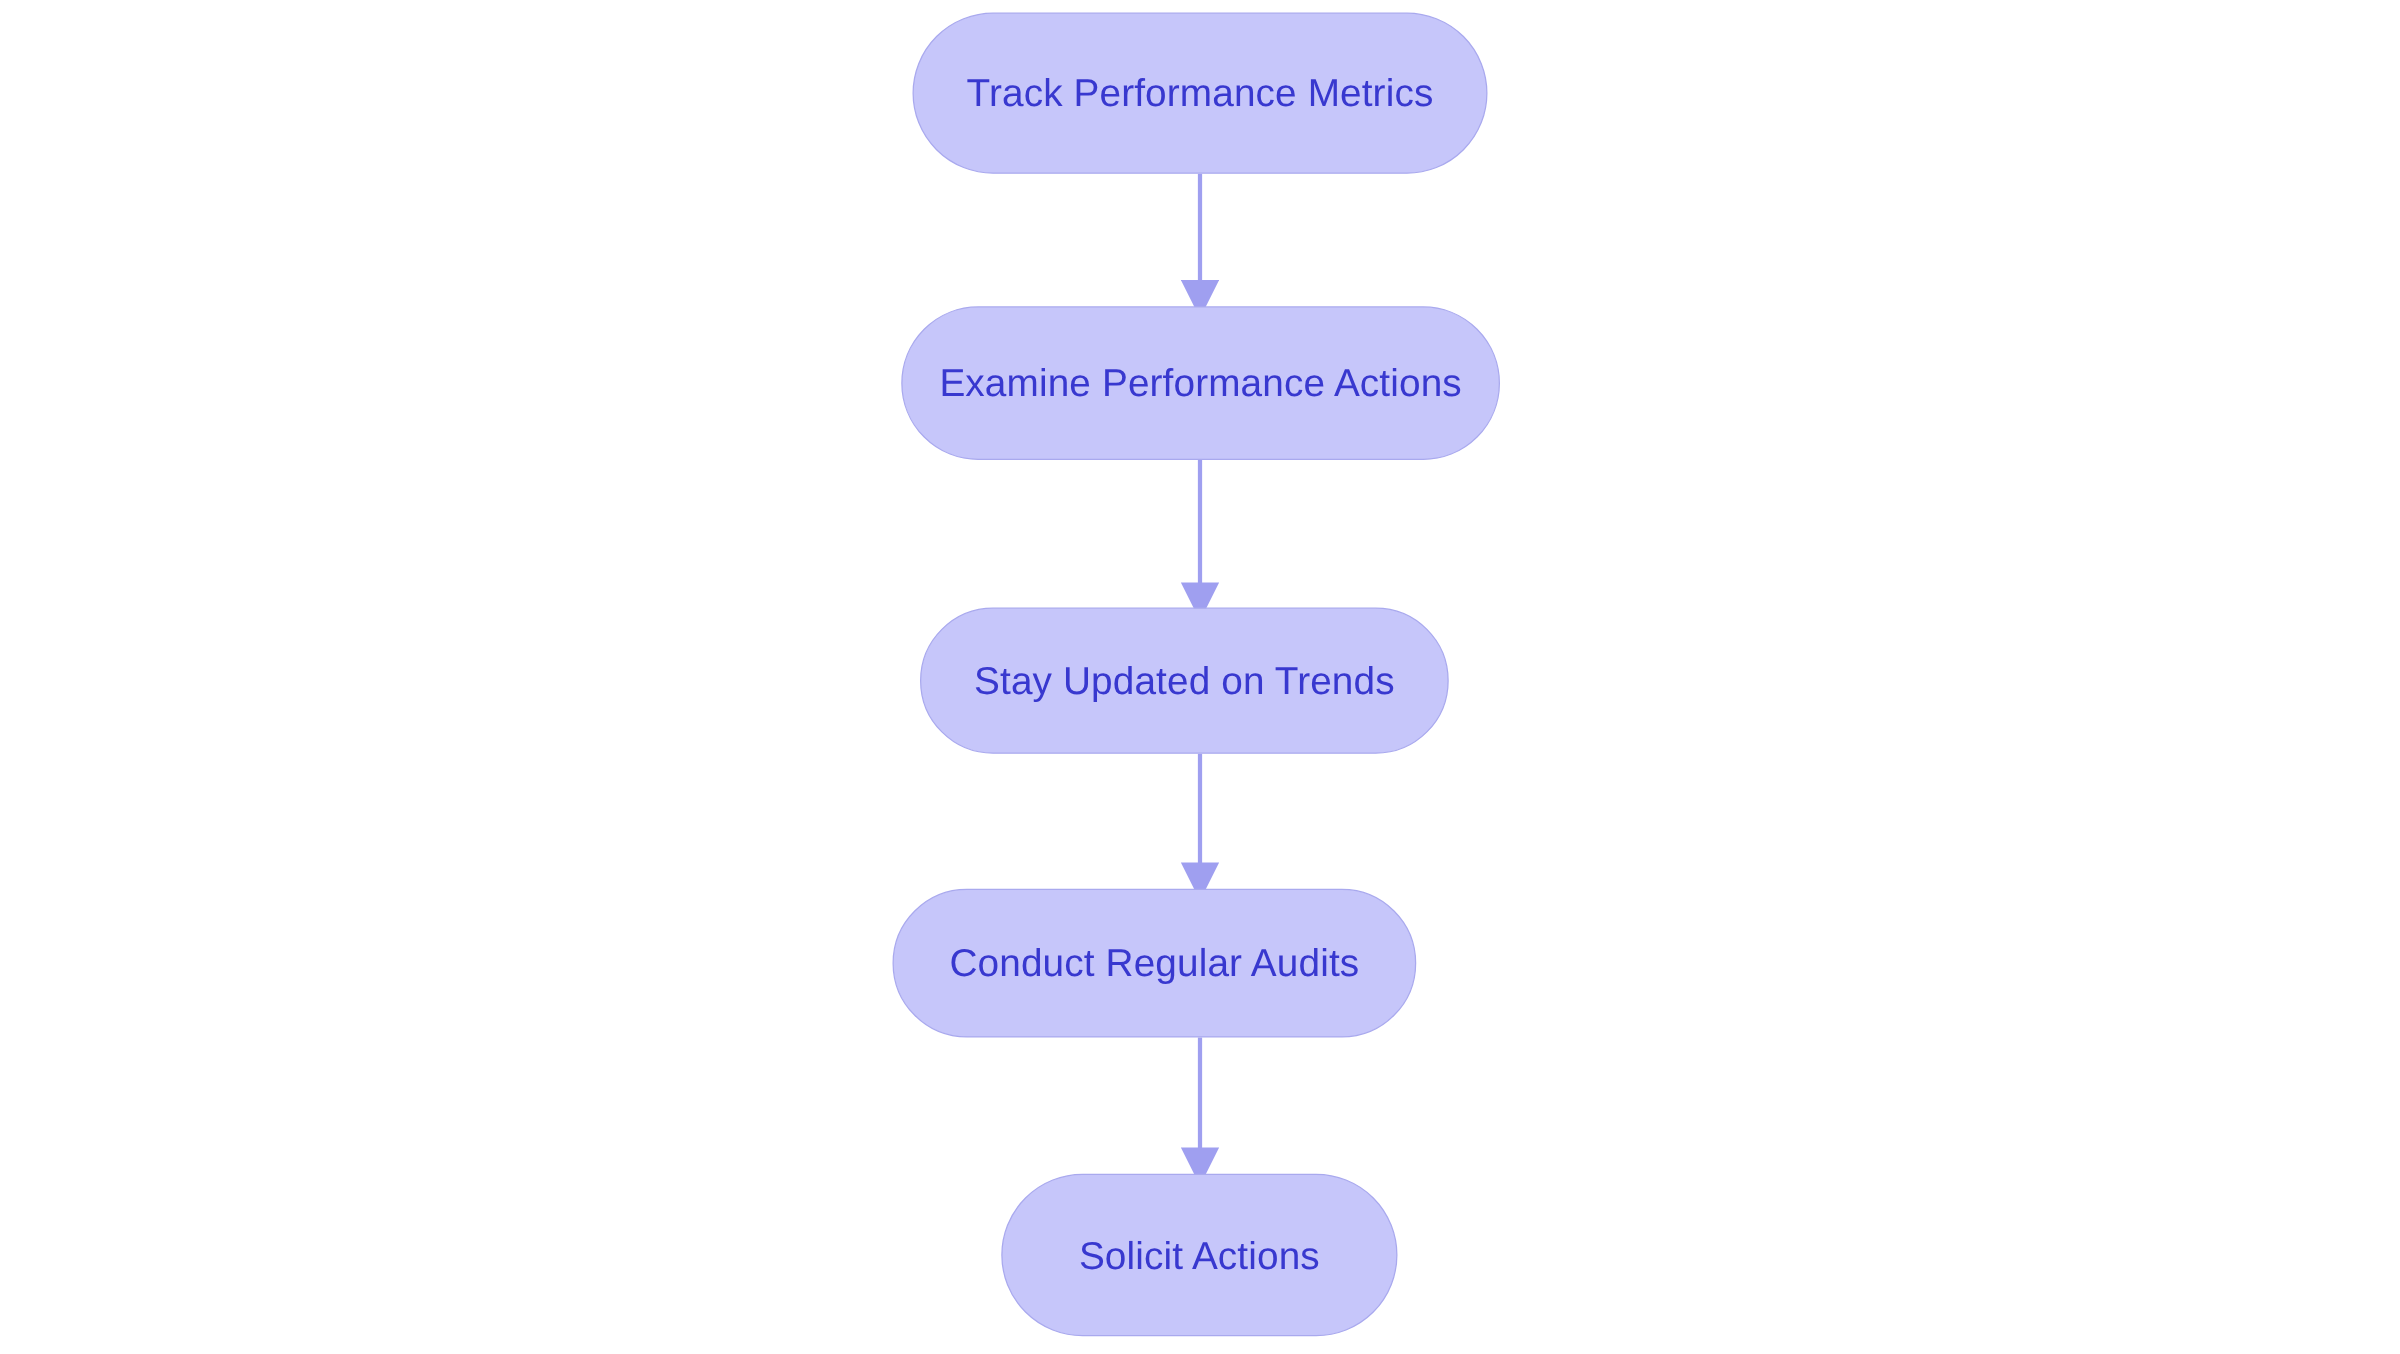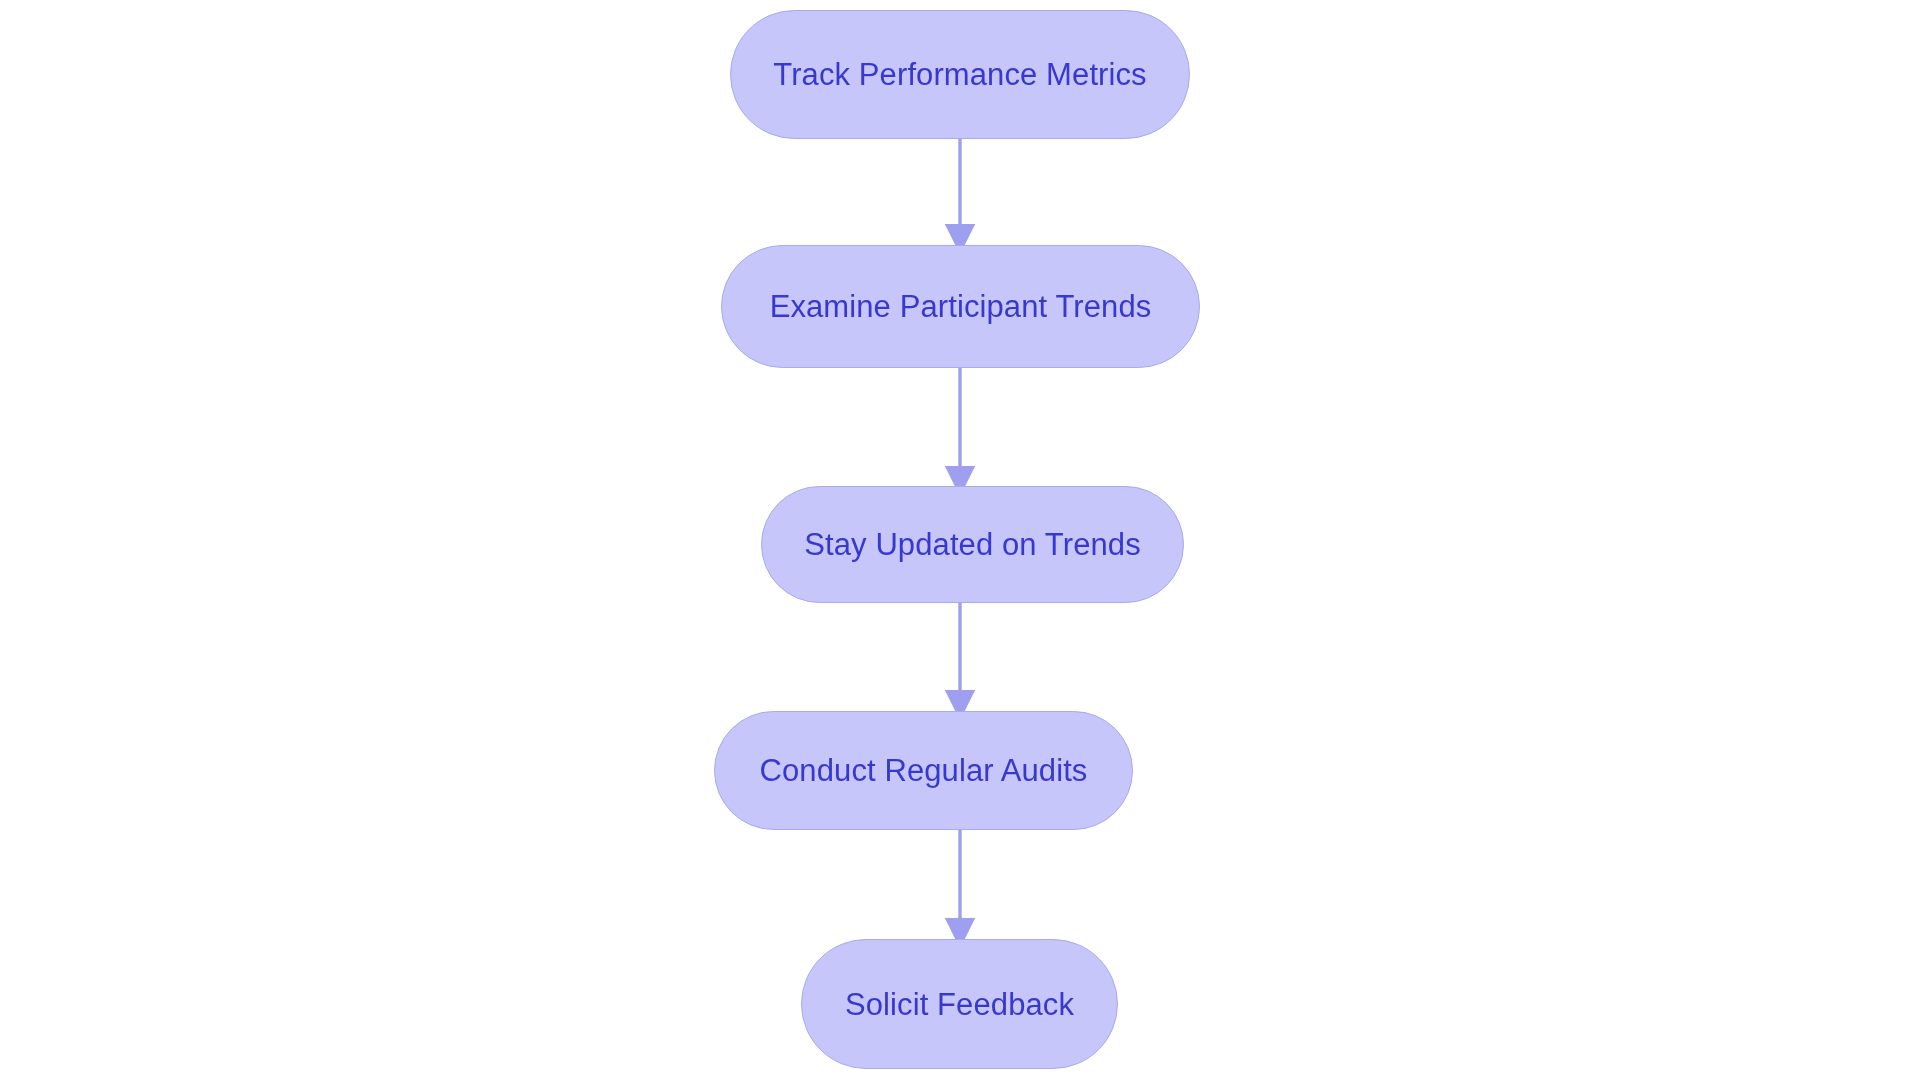--- a/index.html
+++ b/index.html
@@ -51,21 +51,21 @@
   
   #node-track-performance-metrics {
     left: 730px; top: 10px; width: 460px; height: 129px;
   }
   
   #node-examine-participant-actions {
     left: 721px; top: 245px; width: 479px; height: 123px;
   }
   
   #node-stay-updated-on-trends {
-    left: 761px; top: 486px; width: 423px; height: 117px;
+    left: 736px; top: 486px; width: 423px; height: 117px;
   }
   
   #node-conduct-regular-audits {
     left: 714px; top: 711px; width: 419px; height: 119px;
   }
   
   #node-solicit-feedback {
     left: 801px; top: 939px; width: 317px; height: 130px;
   }
 </style>
@@ -88,28 +88,28 @@
     <line x1="960" y1="603" x2="960" y2="694" stroke="#9f9ff0" stroke-width="3.4" marker-end="url(#arrowhead)"></line>
 
     <line x1="960" y1="830" x2="960" y2="922" stroke="#9f9ff0" stroke-width="3.4" marker-end="url(#arrowhead)"></line>
   </svg>
 
   <div class="flow-node" id="node-track-performance-metrics">
     <span class="flow-node-label">Track Performance Metrics</span>
   </div>
 
   <div class="flow-node" id="node-examine-participant-actions">
-    <span class="flow-node-label">Examine Participant Trends</span>
+    <span class="flow-node-label">Examine Performance Actions</span>
   </div>
 
   <div class="flow-node" id="node-stay-updated-on-trends">
     <span class="flow-node-label">Stay Updated on Trends</span>
   </div>
 
   <div class="flow-node" id="node-conduct-regular-audits">
     <span class="flow-node-label">Conduct Regular Audits</span>
   </div>
 
   <div class="flow-node" id="node-solicit-feedback">
-    <span class="flow-node-label">Solicit Feedback</span>
+    <span class="flow-node-label">Solicit Actions</span>
   </div>
 
 </div>
 
 </body></html>

